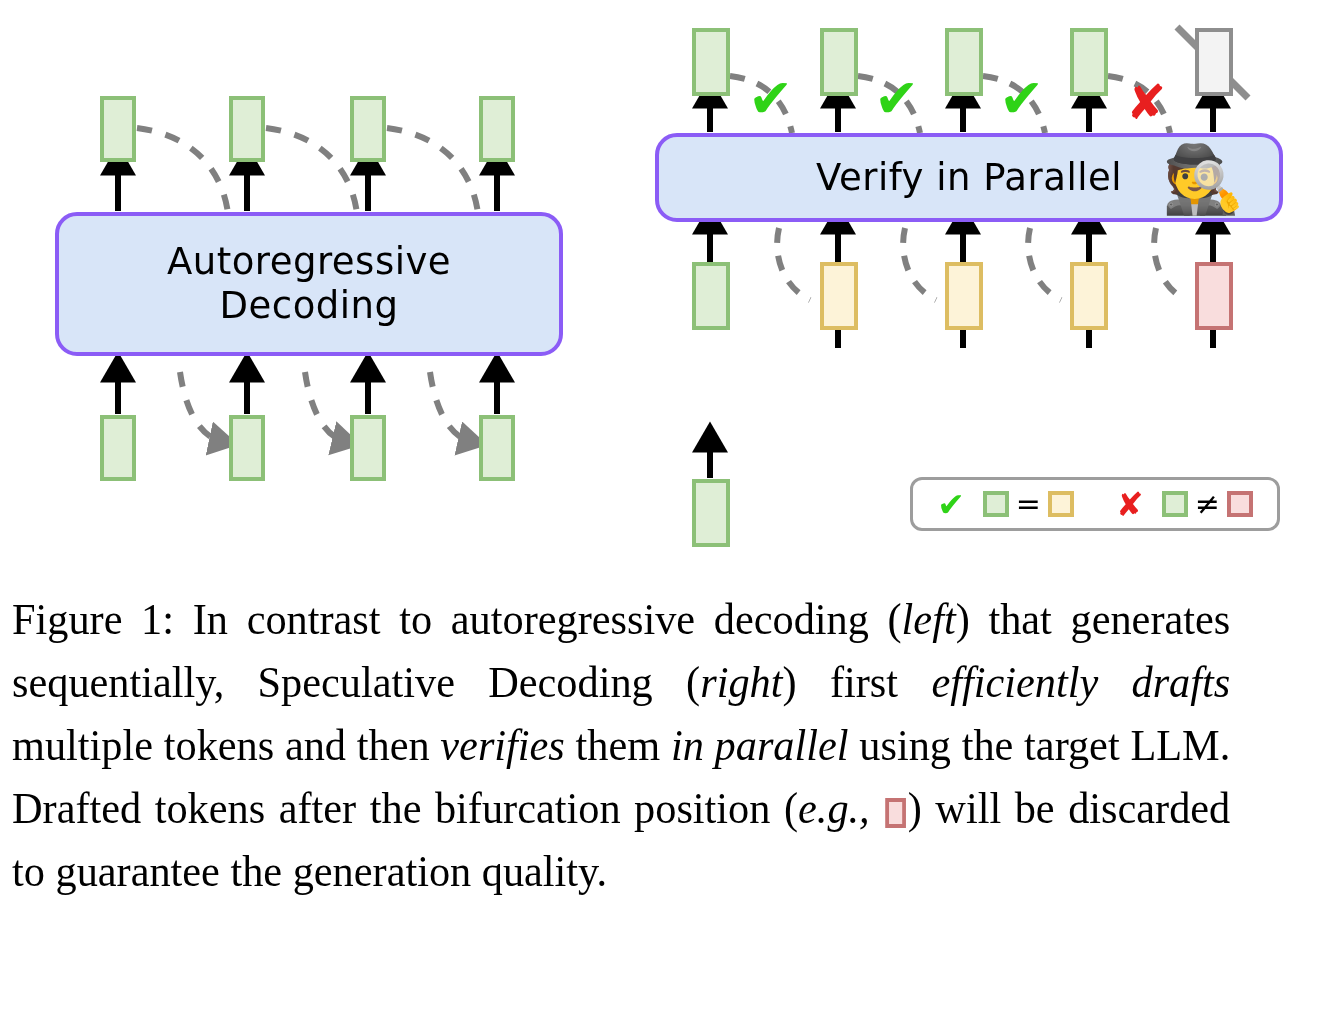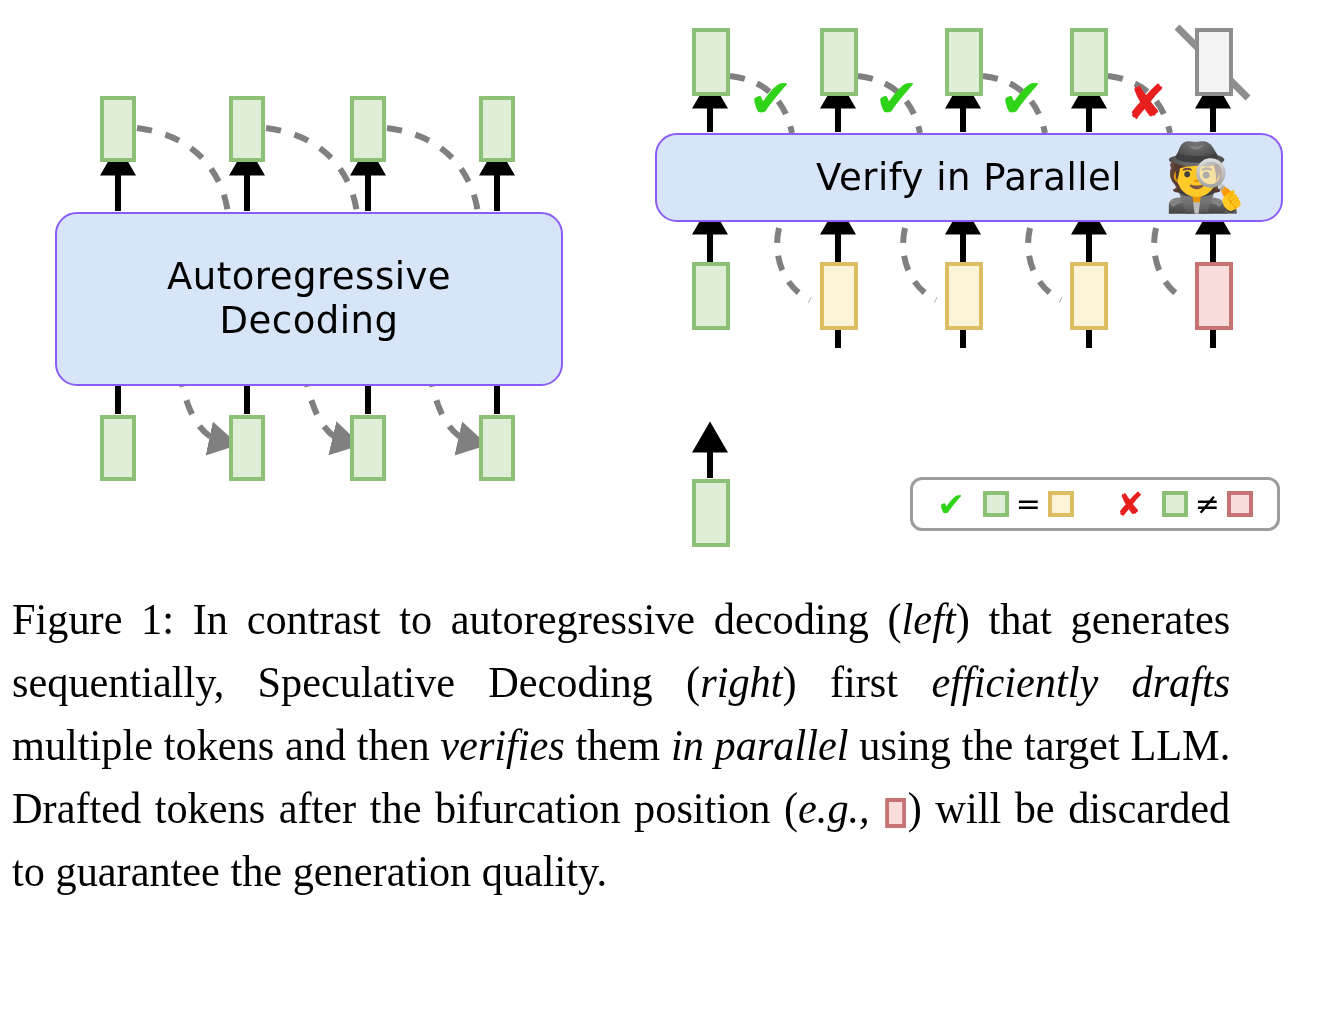--- a/index.html
+++ b/index.html
@@ -17,21 +17,21 @@
   
   .tok{position:absolute;box-sizing:border-box;border-width:4px;border-style:solid;}
   .tok.green {background:#dfeed6;border-color:#8cc077;}
   .tok.yellow{background:#fdf3d8;border-color:#ddbd62;}
   .tok.red   {background:#f9dddd;border-color:#c57373;}
   .tok.grey  {background:#f3f3f3;border-color:#8e8e8e;}
 
   
   .module{
     position:absolute;box-sizing:border-box;
-    background:#d8e5f8;border:2px solid #8b5cf6;border-radius:22px;
+    background:#d8e5f8;border:4px solid #8b5cf6;border-radius:22px;
     display:flex;align-items:center;justify-content:center;
   }
   .module .mlabel{
     font-family:"DejaVu Sans",sans-serif;
     color:#000;letter-spacing:.5px;line-height:1.18;text-align:center;
     white-space:pre-line;
   }
   #mod-ar .mlabel{font-size:37px;}
   #mod-verify .mlabel,#mod-draft .mlabel{font-size:37px;}
 
@@ -159,21 +159,21 @@
       </g>
 
       <line x1="1177" y1="27" x2="1248" y2="98" stroke="#8e8e8e" stroke-width="7"></line>
     </svg>
 
     <div class="tok green" style="left:100px;top:96px;width:36px;height:66px;"></div>
     <div class="tok green" style="left:229px;top:96px;width:36px;height:66px;"></div>
     <div class="tok green" style="left:350px;top:96px;width:36px;height:66px;"></div>
     <div class="tok green" style="left:479px;top:96px;width:36px;height:66px;"></div>
 
-    <div class="module" id="mod-ar" style="left:55px;top:212px;width:508px;height:174px;">
+    <div class="module" id="mod-ar" style="left:55px;top:212px;width:508px;height:144px;">
       <span class="mlabel">Autoregressive
 Decoding</span>
     </div>
 
     <div class="tok green" style="left:100px;top:415px;width:36px;height:66px;"></div>
     <div class="tok green" style="left:229px;top:415px;width:36px;height:66px;"></div>
     <div class="tok green" style="left:350px;top:415px;width:36px;height:66px;"></div>
     <div class="tok green" style="left:479px;top:415px;width:36px;height:66px;"></div>
 
     <div class="tok green" style="left:692px;top:28px;width:38px;height:68px;"></div>

